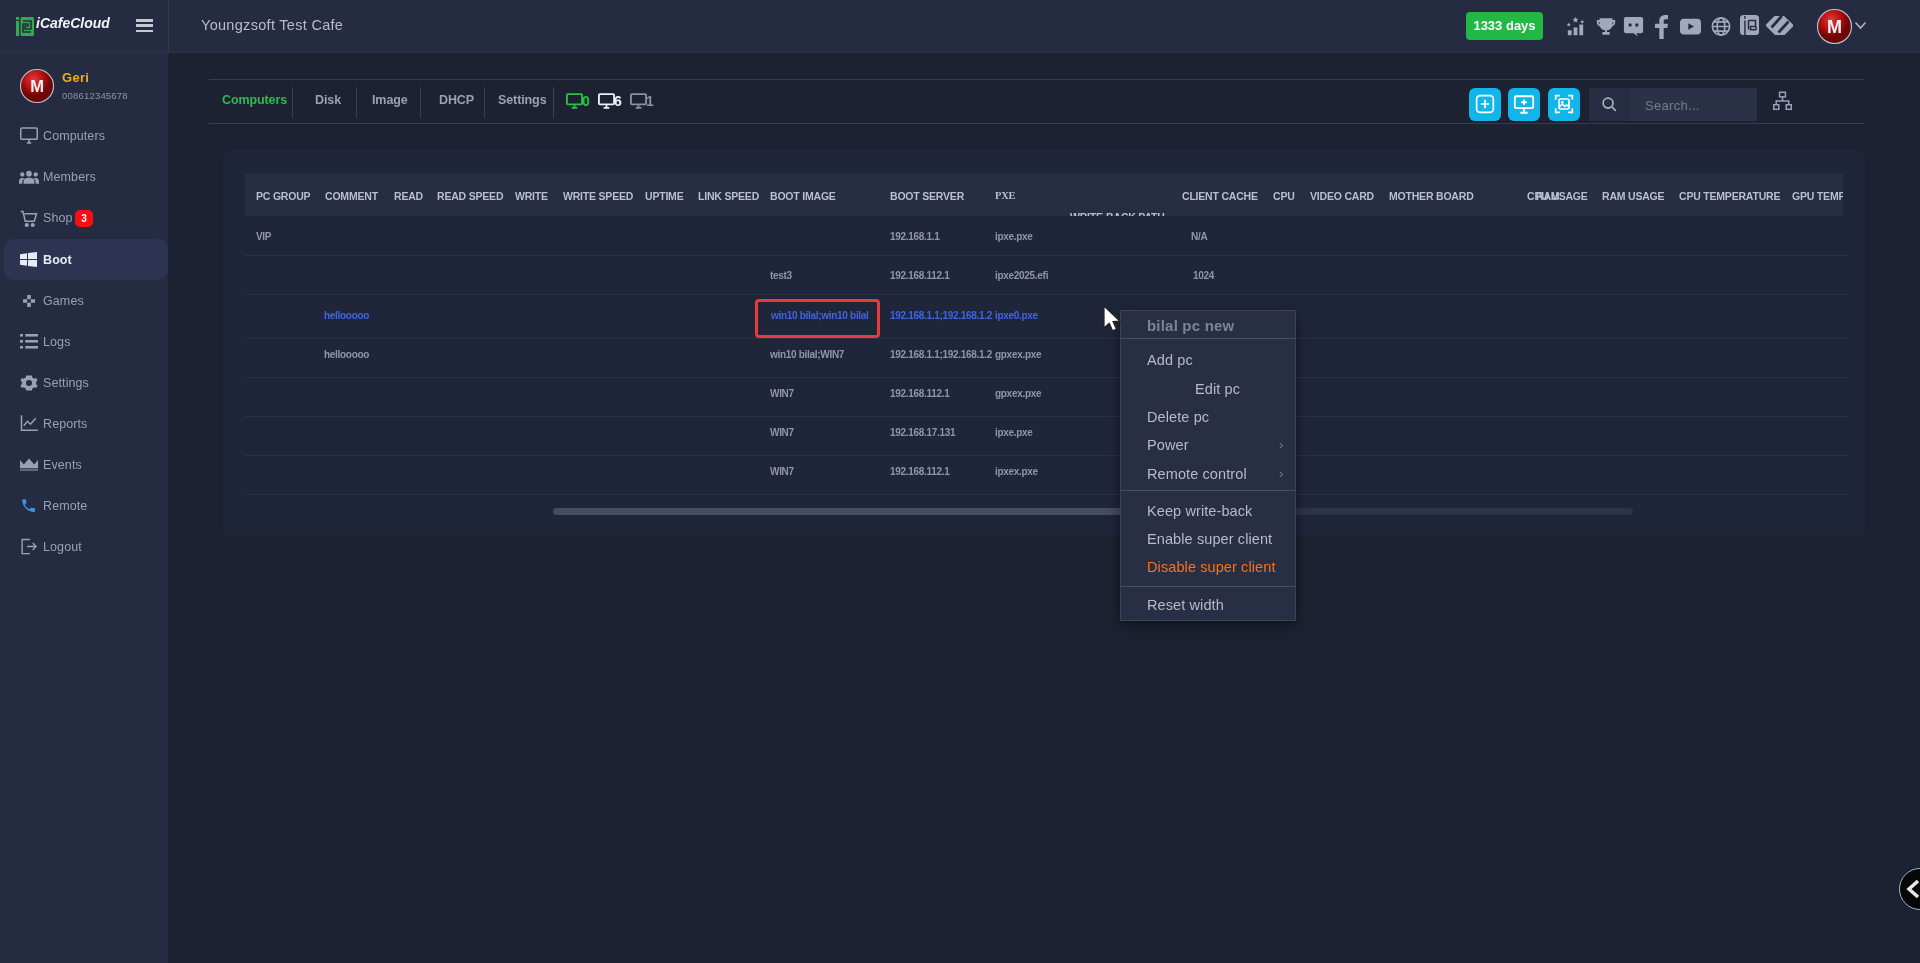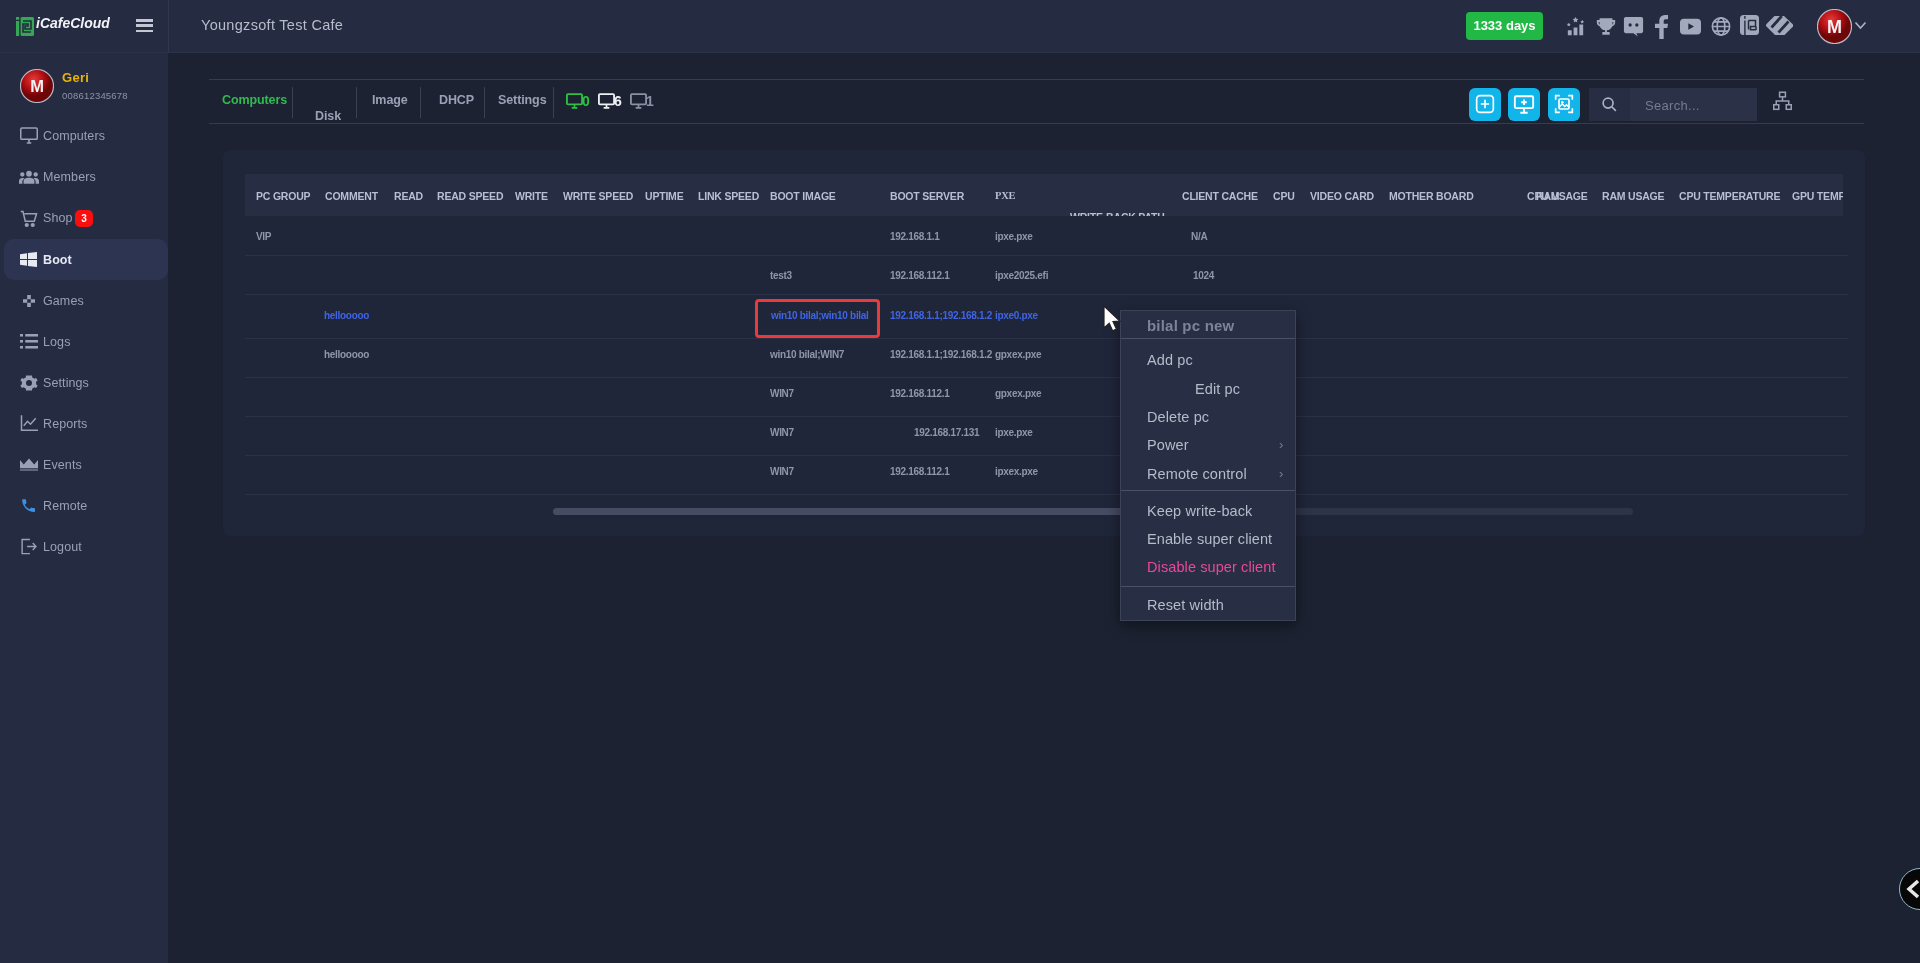--- a/index.html
+++ b/index.html
@@ -28,21 +28,21 @@
 .rowline { position:absolute; left:22px; width:1603px; height:1px; background:#2b3148; }
 .cell { position:absolute; font-size:10px; font-weight:bold; color:#8f95aa; letter-spacing:-0.3px; white-space:nowrap; }
 .blue { color:#3f64e4; }
 #redbox { position:absolute; left:532px; top:149px; width:125px; height:39px; border:3px solid #e83b3b; border-radius:4px; }
 #sbtrack { position:absolute; left:330px; top:358px; width:1080px; height:7px; background:#2d3349; border-radius:4px; }
 #sbthumb { position:absolute; left:0px; top:0px; width:732px; height:7px; background:#464c63; border-radius:4px; }
 #menu { position:absolute; left:1120px; top:310px; width:176px; height:311px; background:#282e44; border:1px solid #3c4258; box-shadow:0 4px 14px rgba(0,0,0,0.45); }
 #menu .mtitle { position:absolute; left:26px; top:6px; font-size:15px; font-weight:bold; color:#7d8398; letter-spacing:0.2px;}
 #menu .msep { position:absolute; left:0; width:174px; height:1px; background:#4a5066; }
 #menu .mi { position:absolute; left:26px; font-size:14.5px; color:#b6bbca; letter-spacing:0.1px; white-space:nowrap;}
-#menu .dim { color:#ec4899; }
+#menu .dim { color:#f97316; }
 #menu .car { position:absolute; left:158px; font-size:13px; color:#787e93; }
 </style>
 </head>
 <body>
 <div id="topbar"></div>
 <div id="sidebar"></div>
 <div id="topsep"></div>
 
 <svg class="abs" style="left:16px; top:17px;" width="18" height="19" viewBox="0 0 18 19">
   <rect x="0" y="4" width="3.2" height="15" fill="#34a853"></rect>
@@ -177,21 +177,21 @@
 <svg class="abs" style="left:20px; top:538px;" width="17" height="17" viewBox="0 0 24 24" fill="none" stroke="#9aa0b5" stroke-width="2">
   <path d="M14 2H3v20h11"></path>
     <path d="M10 12h12 M18 7l4.5 5-4.5 5"></path>
 </svg>
 <div class="mlabel" style="top:540px;">Logout</div>
 
 <div class="tabline" style="left:209px; top:79px; width:1655px;"></div>
 <div class="tabline" style="left:209px; top:123px; width:1655px;"></div>
 <div class="tab" style="left:222px; color:#2fbb4f;">Computers</div>
 <div class="tabsep" style="left:292px;"></div>
-<div class="tab" style="left:315px;margin-top:16px;">Disk</div>
+<div class="tab" style="left:315px;">Disk</div>
 <div class="tabsep" style="left:356px;"></div>
 <div class="tab" style="left:372px;">Image</div>
 <div class="tabsep" style="left:420px;"></div>
 <div class="tab" style="left:439px;">DHCP</div>
 <div class="tabsep" style="left:484px;"></div>
 <div class="tab" style="left:498px;">Settings</div>
 <div class="tabsep" style="left:553px;"></div>
 
 <svg class="abs" style="left:566px; top:93px;" width="17" height="16" viewBox="0 0 24 22" fill="none" stroke="#2fc043" stroke-width="2.6">
   <rect x="1.3" y="1.3" width="21.4" height="14.4" rx="1.5"></rect>
@@ -290,21 +290,21 @@
   <div class="cell blue" style="left:667px; top:160px;">192.168.1.1;192.168.1.2</div>
   <div class="cell blue" style="left:772px; top:160px;">ipxe0.pxe</div>
   <div class="cell" style="left:101px; top:199px;">hellooooo</div>
   <div class="cell" style="left:547px; top:199px;">win10 bilal;WIN7</div>
   <div class="cell" style="left:667px; top:199px;">192.168.1.1;192.168.1.2</div>
   <div class="cell" style="left:772px; top:199px;">gpxex.pxe</div>
   <div class="cell" style="left:547px; top:238px;">WIN7</div>
   <div class="cell" style="left:667px; top:238px;">192.168.112.1</div>
   <div class="cell" style="left:772px; top:238px;">gpxex.pxe</div>
   <div class="cell" style="left:547px; top:277px;">WIN7</div>
-  <div class="cell" style="left:667px; top:277px;margin-left:24px;">192.168.17.131</div>
+  <div class="cell" style="left:667px; top:277px;">192.168.17.131</div>
   <div class="cell" style="left:772px; top:277px;">ipxe.pxe</div>
   <div class="cell" style="left:547px; top:316px;">WIN7</div>
   <div class="cell" style="left:667px; top:316px;">192.168.112.1</div>
   <div class="cell" style="left:772px; top:316px;">ipxex.pxe</div>
   <div id="sbtrack">
       <div id="sbthumb"></div>
     </div>
 </div>
 
 <div id="menu">

